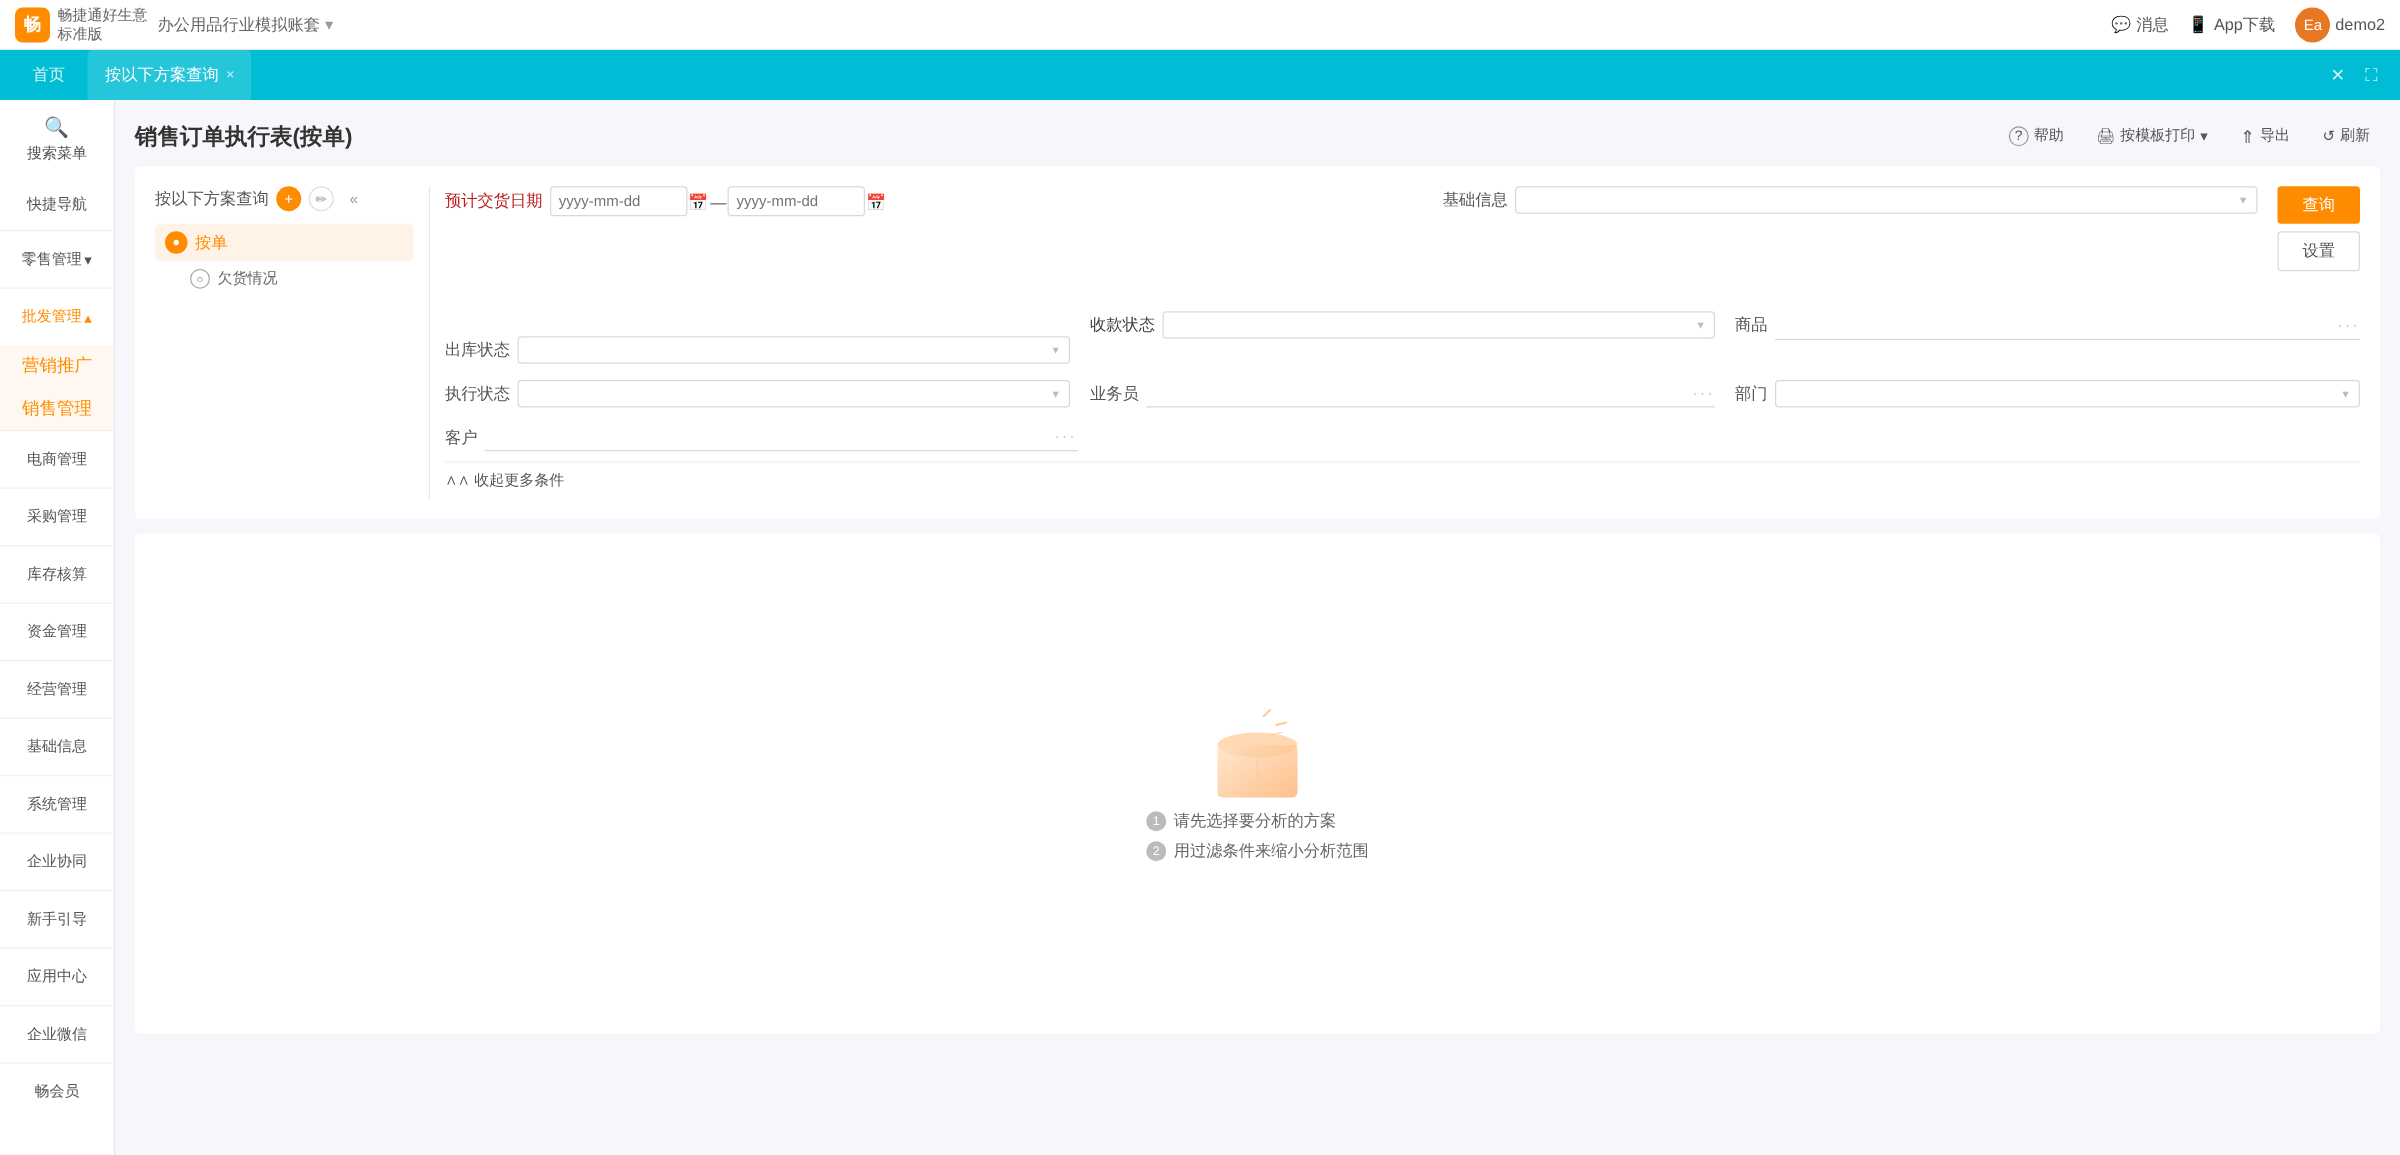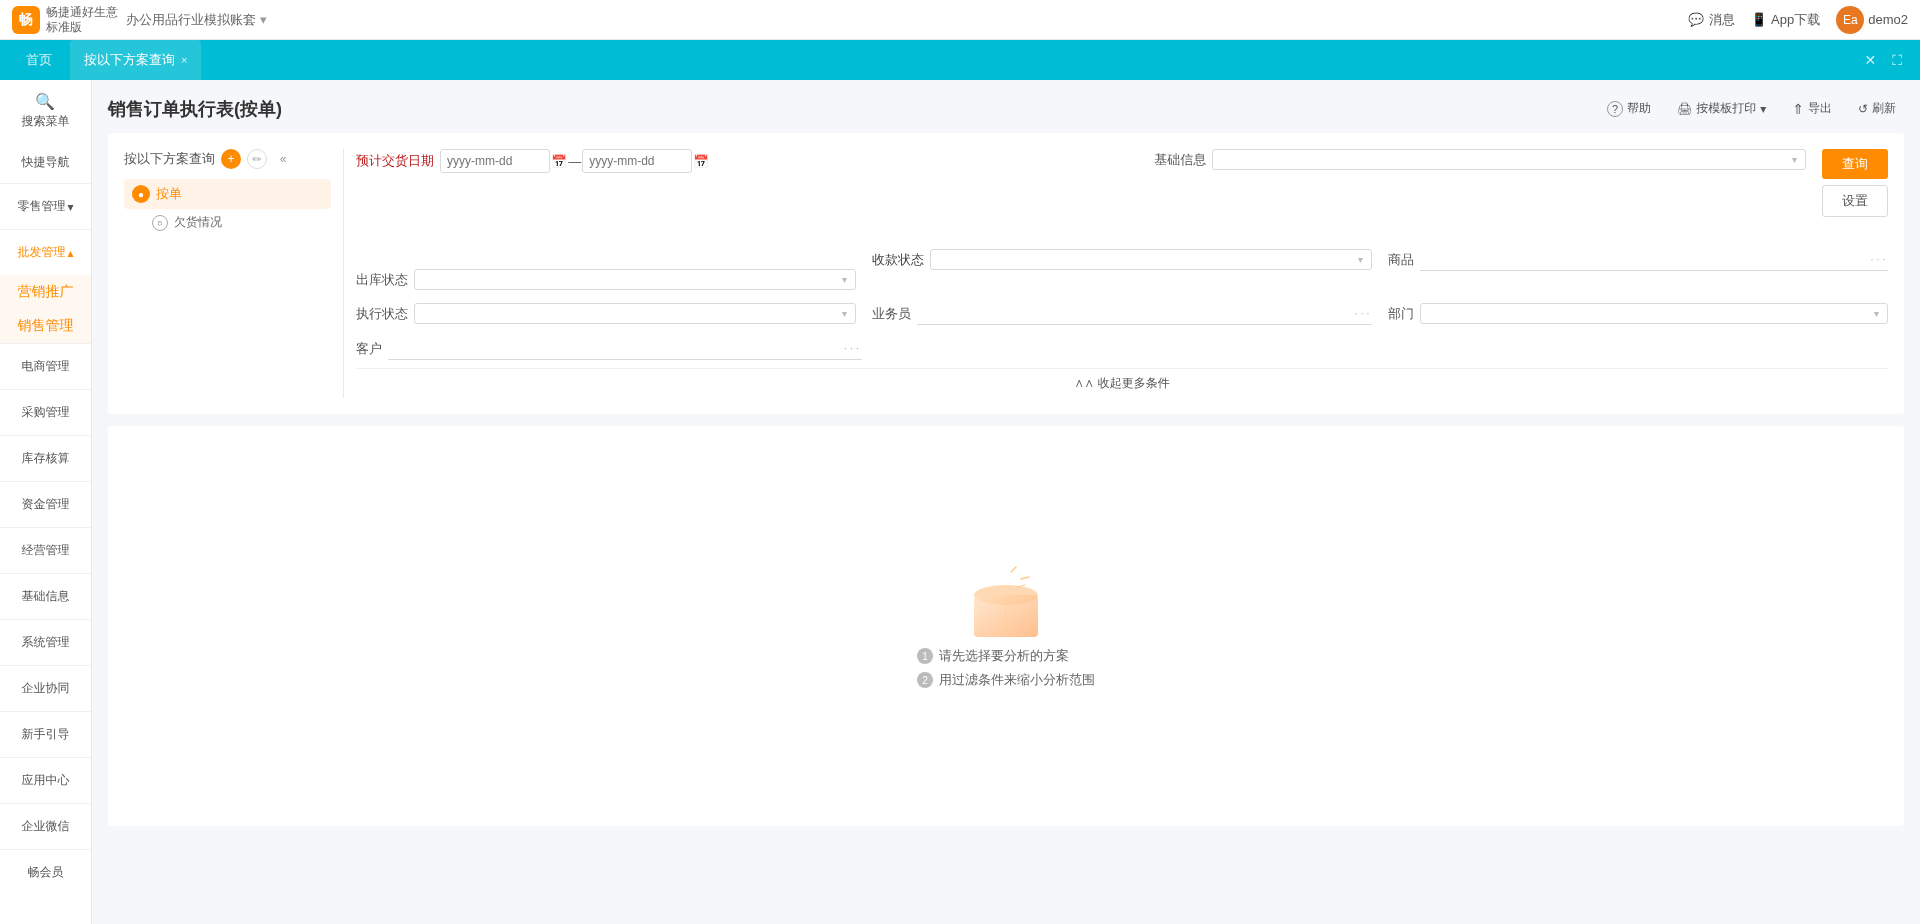--- a/index.html
+++ b/index.html
@@ -67,21 +67,21 @@
     .select-arrow { color: #bbb; font-size: 10px; }
     .more-btn { color: #bbb; cursor: pointer; font-size: 12px; letter-spacing: 2px; }
 
     .date-field-group { display: flex; align-items: center; gap: 1px; }
     .date-inp { border: 1px solid #d9d9d9; border-radius: 3px; padding: 3px 6px; font-size: 12px; color: #999; width: 110px; }
     .date-sep { color: #555; }
     .btn-query { background: #ff8c00; color: #fff; border: none; border-radius: 3px; padding: 6px 20px; font-size: 13px; cursor: pointer; }
     .btn-reset { background: #fff; color: #555; border: 1px solid #d9d9d9; border-radius: 3px; padding: 6px 14px; font-size: 13px; cursor: pointer; }
 
     
-    .collapse-bar { text-align: center; padding: 6px 0; cursor: pointer; color: #555; font-size: 12px; border-top: 1px solid #f0f0f0; margin-top: 4px; }
+    .collapse-bar { text-align: left; padding: 6px 0; cursor: pointer; color: #555; font-size: 12px; border-top: 1px solid #f0f0f0; margin-top: 4px; }
 
     
     .empty-state { display: flex; flex-direction: column; align-items: center; justify-content: center; padding: 80px 0; }
     .empty-text { font-size: 13px; color: #666; text-align: left; }
     .empty-text-item { display: flex; align-items: flex-start; gap: 6px; margin-bottom: 6px; }
     .step-num { width: 16px; height: 16px; border-radius: 50%; background: #bbb; color: #fff; font-size: 10px; display: flex; align-items: center; justify-content: center; flex-shrink: 0; margin-top: 1px; }
 
     
     .teal-bar { background: #00bcd4; height: 40px; display: flex; align-items: center; padding: 0 12px; flex-shrink: 0; }
     .teal-bar .tab-home-teal { padding: 0 14px; height: 100%; display: flex; align-items: center; color: rgba(255,255,255,0.85); font-size: 13px; cursor: pointer; }

